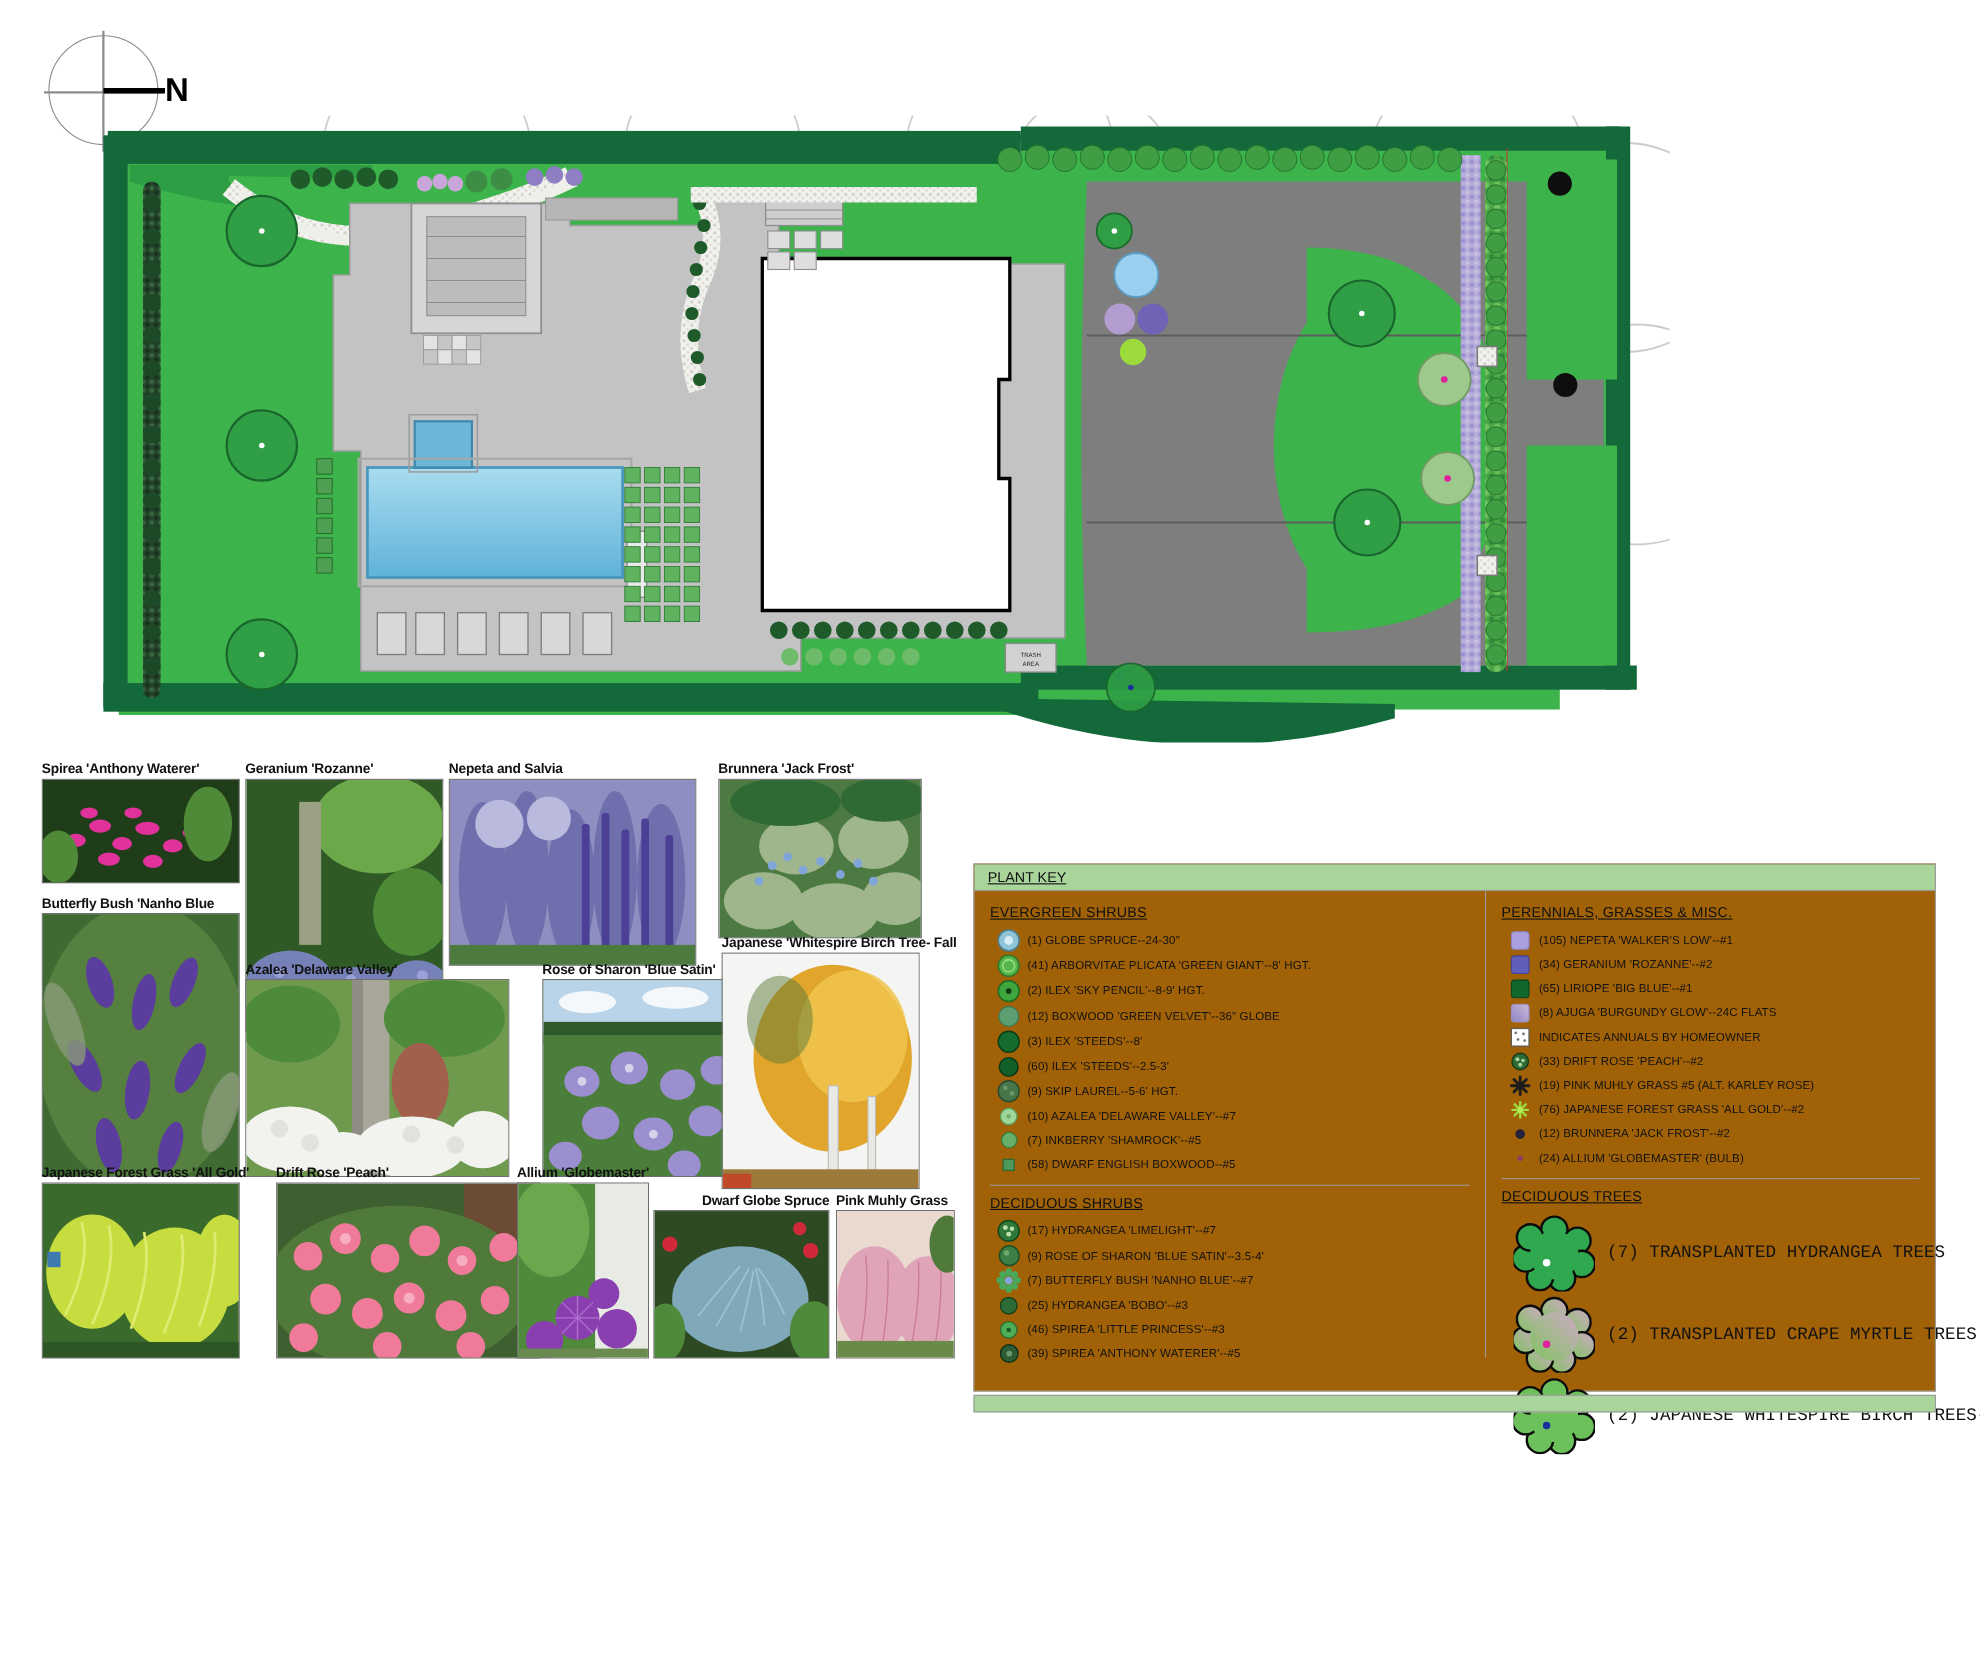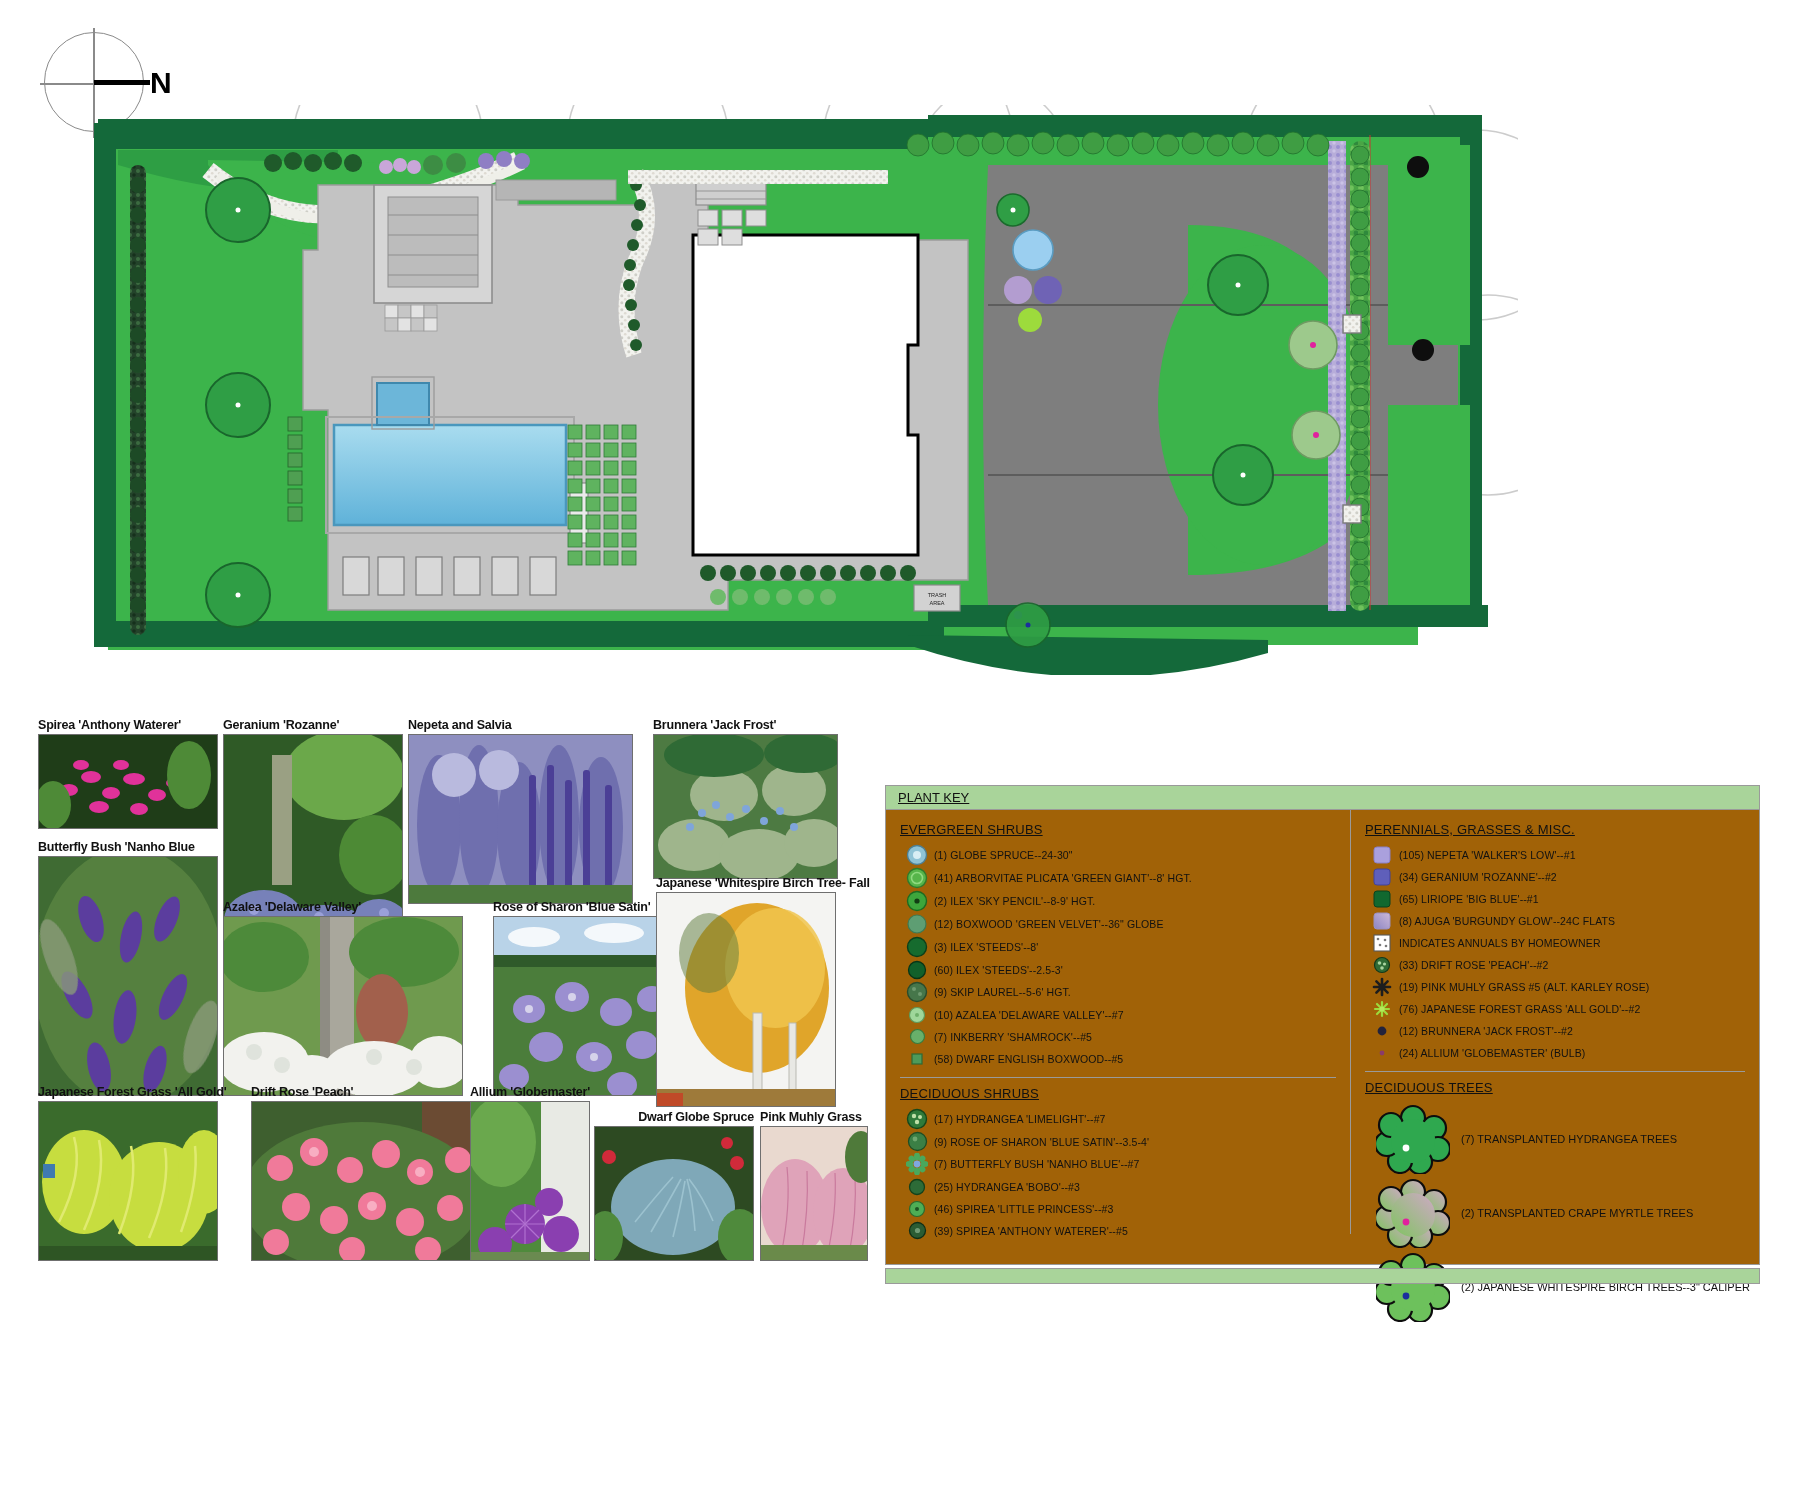--- a/index.html
+++ b/index.html
@@ -16,21 +16,21 @@
   #compass .ring{position:absolute;left:6px;top:4px;width:100px;height:100px;border:1.5px solid #8a8a8a;border-radius:50%;box-sizing:border-box;}
   #compass .vline{position:absolute;left:55px;top:0px;width:1.5px;height:110px;background:#8a8a8a;}
   #compass .hline{position:absolute;left:2px;top:55px;width:108px;height:1.5px;background:#8a8a8a;}
   #compass .needle{position:absolute;left:56px;top:52px;width:56px;height:5px;background:#000;}
   #compass .nlabel{position:absolute;left:112px;top:38px;font-size:30px;font-weight:bold;color:#000;font-family:"Liberation Sans",sans-serif;}
 
   
   #siteplan{position:absolute;left:88px;top:105px;width:1430px;height:570px;}
 
   
-  #gallery{position:absolute;left:38px;top:718px;width:830px;height:540px;}
+  #gallery{position:absolute;left:38px;top:692px;width:830px;height:540px;}
   .photo-block{position:absolute;}
   .photo-cap{
     font-size:12.5px;font-weight:bold;color:#111;
     font-family:"Liberation Sans",sans-serif;
     white-space:nowrap;line-height:14px;margin-bottom:2px;
     letter-spacing:-0.2px;
   }
   .photo-img{border:1px solid #6f6f6f;box-sizing:border-box;display:block;}
 
   
@@ -53,21 +53,21 @@
   }
   .pk-row{display:flex;align-items:center;min-height:21px;margin-bottom:1px;}
   .pk-sym{width:34px;min-width:34px;display:flex;align-items:center;justify-content:center;}
   .pk-lbl{font-size:10.5px;color:#111;white-space:nowrap;letter-spacing:0.1px;}
   .pk-div{height:1px;background:#9a9a9a;margin:8px 14px 8px 0;}
   .pk-sec2{margin-top:2px;}
 
   
   .tree-row{display:flex;align-items:center;height:74px;}
   .tree-sym{width:96px;min-width:96px;display:flex;align-items:center;justify-content:center;}
-  .tree-lbl{font-size:11px;color:#111;white-space:nowrap;}
+  .tree-lbl{font-size:16px;color:#111;white-space:nowrap;font-family:Liberation Mono, monospace;}
 
   #pk-footer{
     position:absolute;left:885px;top:1268px;width:875px;height:16px;
     background:#a9d49a;border:1px solid #9a9a9a;box-sizing:border-box;
   }
 
   svg{display:block;}
 </style>
 </head>
 <body>

